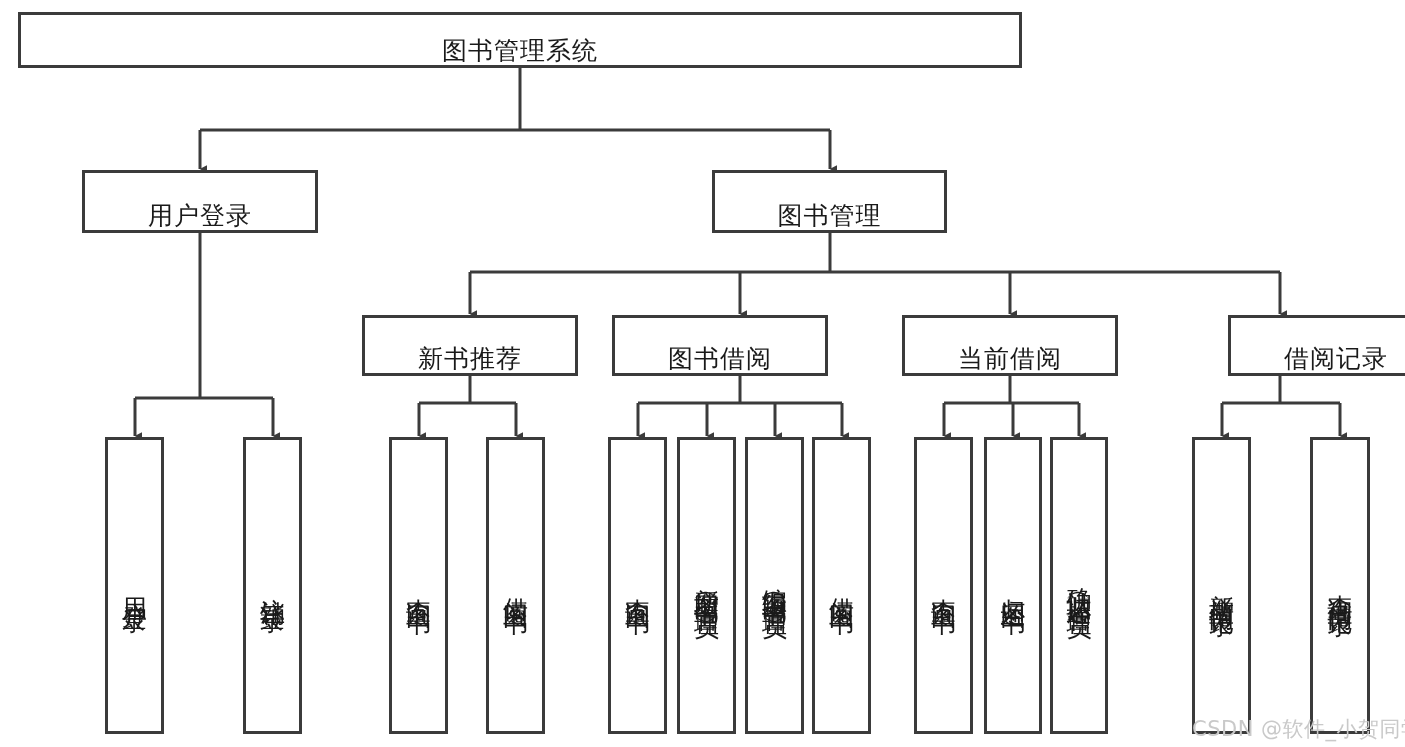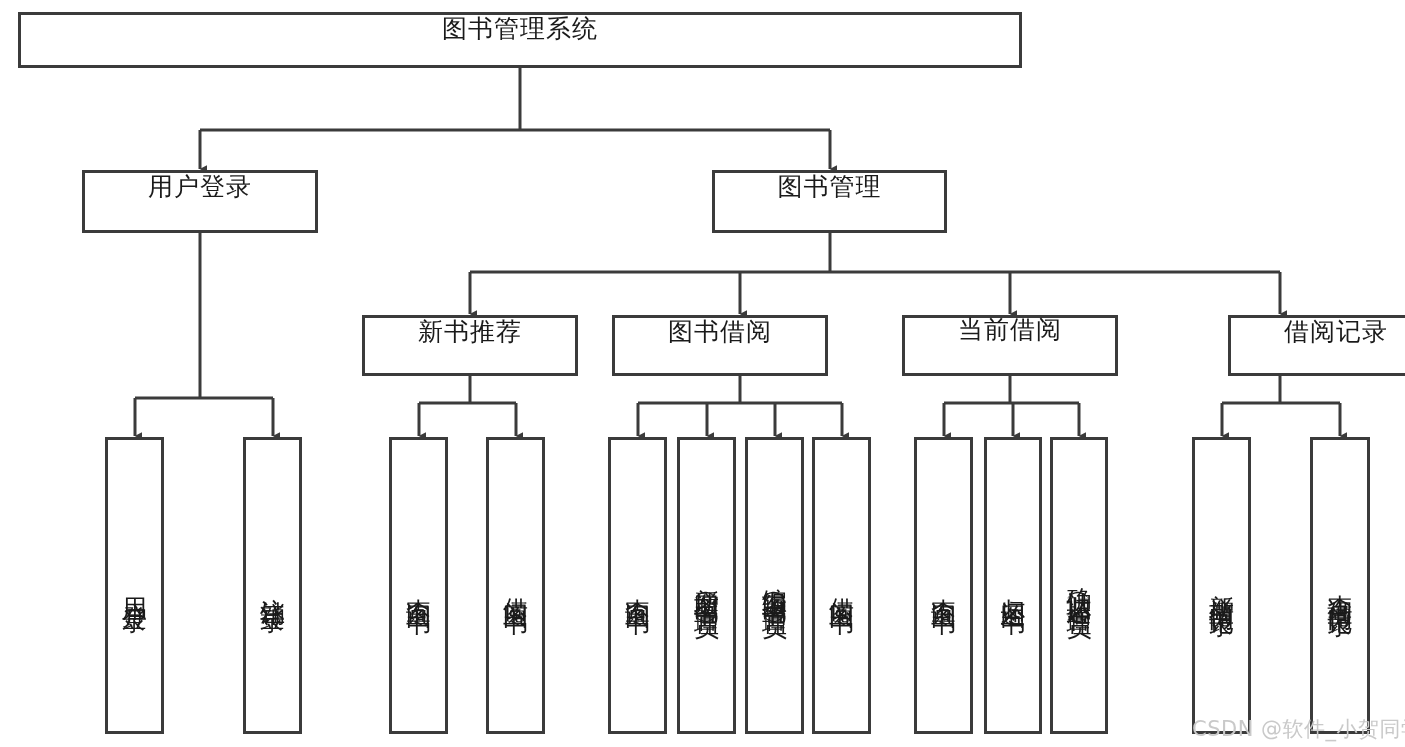--- a/index.html
+++ b/index.html
@@ -23,21 +23,21 @@
     top: 0;
     width: 1405px;
     height: 747px;
   }
   .node {
     position: absolute;
     box-sizing: border-box;
     border: 3px solid #3b3b3b;
     background: #ffffff;
     display: flex;
-    align-items: flex-start;
+    align-items: flex-end;
     justify-content: center;
     color: #1a1a1a;
   }
   .node-label {
     display: block;
     text-align: center;
     line-height: 1.12;
     white-space: pre-line;
   }
   
@@ -125,21 +125,21 @@
       </div>
       <div class="node horiz" style="left: 712px; top: 170px; width: 235px; height: 63px;">
         <span class="node-label">图书管理</span>
       </div>
       <div class="node horiz" style="left: 362px; top: 315px; width: 216px; height: 61px;">
         <span class="node-label">新书推荐</span>
       </div>
       <div class="node horiz" style="left: 612px; top: 315px; width: 216px; height: 61px;">
         <span class="node-label">图书借阅</span>
       </div>
-      <div class="node horiz" style="left: 902px; top: 315px; width: 216px; height: 61px; font-family: Liberation Mono, monospace;">
+      <div class="node horiz" style="left: 902px; top: 315px; width: 216px; height: 61px;">
         <span class="node-label">当前借阅</span>
       </div>
       <div class="node horiz" style="left: 1228px; top: 315px; width: 216px; height: 61px;">
         <span class="node-label">借阅记录</span>
       </div>
       <div class="node vert" style="left: 105px; top: 437px; width: 59px; height: 297px;">
         <span class="node-label">用户登录</span>
       </div>
       <div class="node vert" style="left: 243px; top: 437px; width: 59px; height: 297px;">
         <span class="node-label">注销登录</span>

